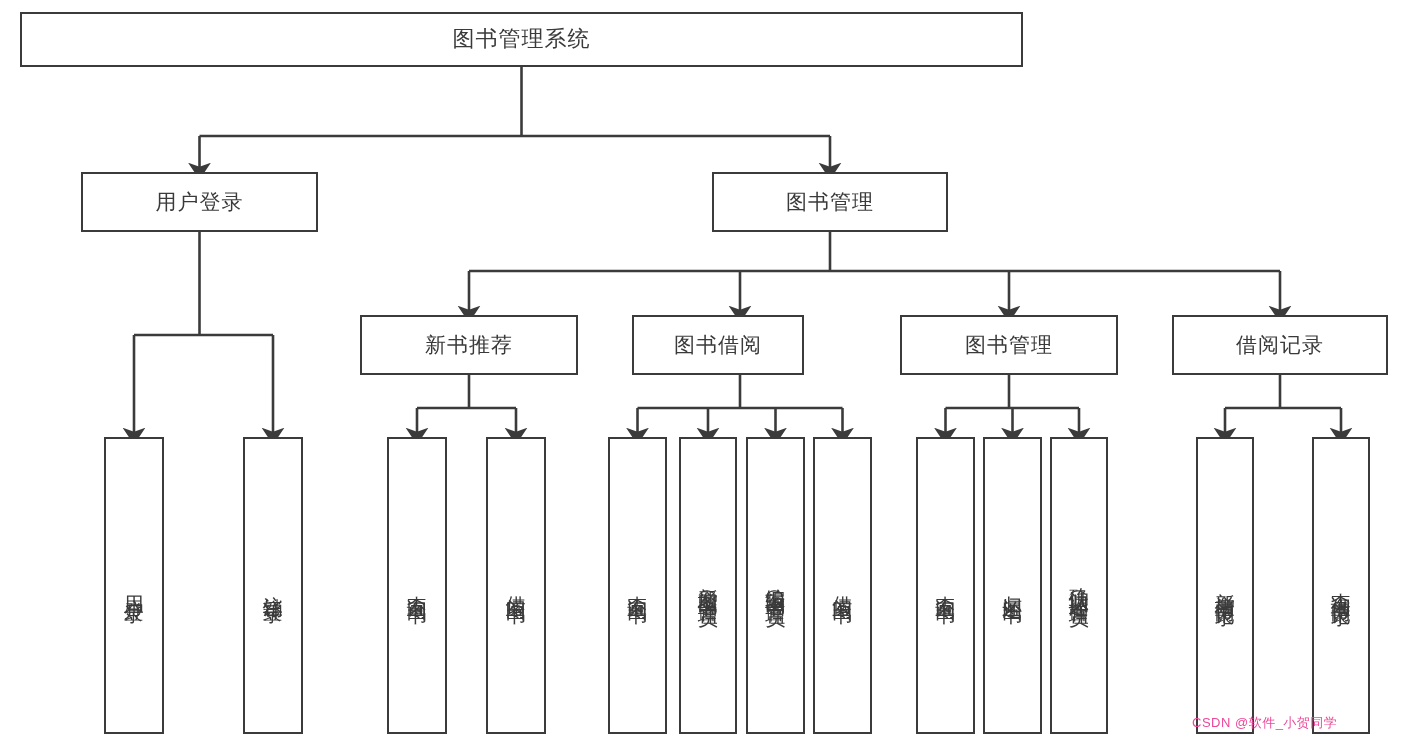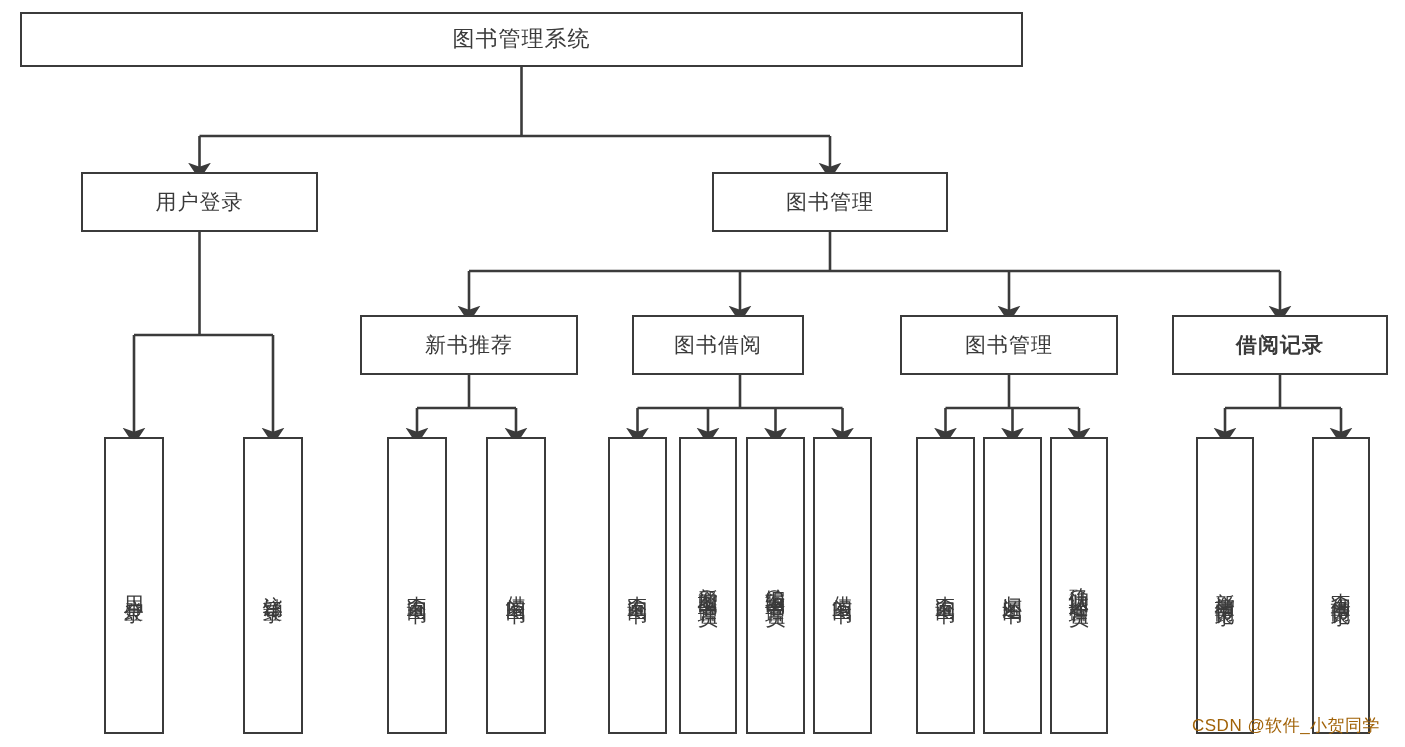--- a/index.html
+++ b/index.html
@@ -49,22 +49,22 @@
     writing-mode: vertical-rl;
     text-orientation: upright;
     letter-spacing: 3px;
     font-size: 20px;
   }
   .node-box.root .node-label {
     font-size: 22px;
   }
   .watermark {
     position: absolute;
-    color: #a16207;
-    font-size: 17px;
+    color: #ec4899;
+    font-size: 13px;
     letter-spacing: 0.5px;
     white-space: nowrap;
     pointer-events: none;
   }
 </style>
 </head>
 <body>
 
 <div id="diagram-root">
   <svg class="diagram" viewBox="0 0 1405 747" xmlns="http://www.w3.org/2000/svg">
@@ -121,21 +121,21 @@
       </div>
       <div class="node-box" style="left: 360px; top: 315px; width: 218px; height: 60px; justify-content: center;">
         <span class="node-label">新书推荐</span>
       </div>
       <div class="node-box" style="left: 632px; top: 315px; width: 172px; height: 60px;">
         <span class="node-label">图书借阅</span>
       </div>
       <div class="node-box" style="left: 900px; top: 315px; width: 218px; height: 60px;">
         <span class="node-label">图书管理</span>
       </div>
-      <div class="node-box" style="left: 1172px; top: 315px; width: 216px; height: 60px; font-weight: bold;">
+      <div class="node-box" style="left: 1172px; top: 315px; width: 216px; height: 60px;">
         <span class="node-label">借阅记录</span>
       </div>
       <div class="node-box vertical" style="left: 104px; top: 437px; width: 60px; height: 297px;">
         <span class="node-label">用户登录</span>
       </div>
       <div class="node-box vertical" style="left: 243px; top: 437px; width: 60px; height: 297px;">
         <span class="node-label">注销登录</span>
       </div>
       <div class="node-box vertical" style="left: 387px; top: 437px; width: 60px; height: 297px;">
         <span class="node-label">查询图书</span>

